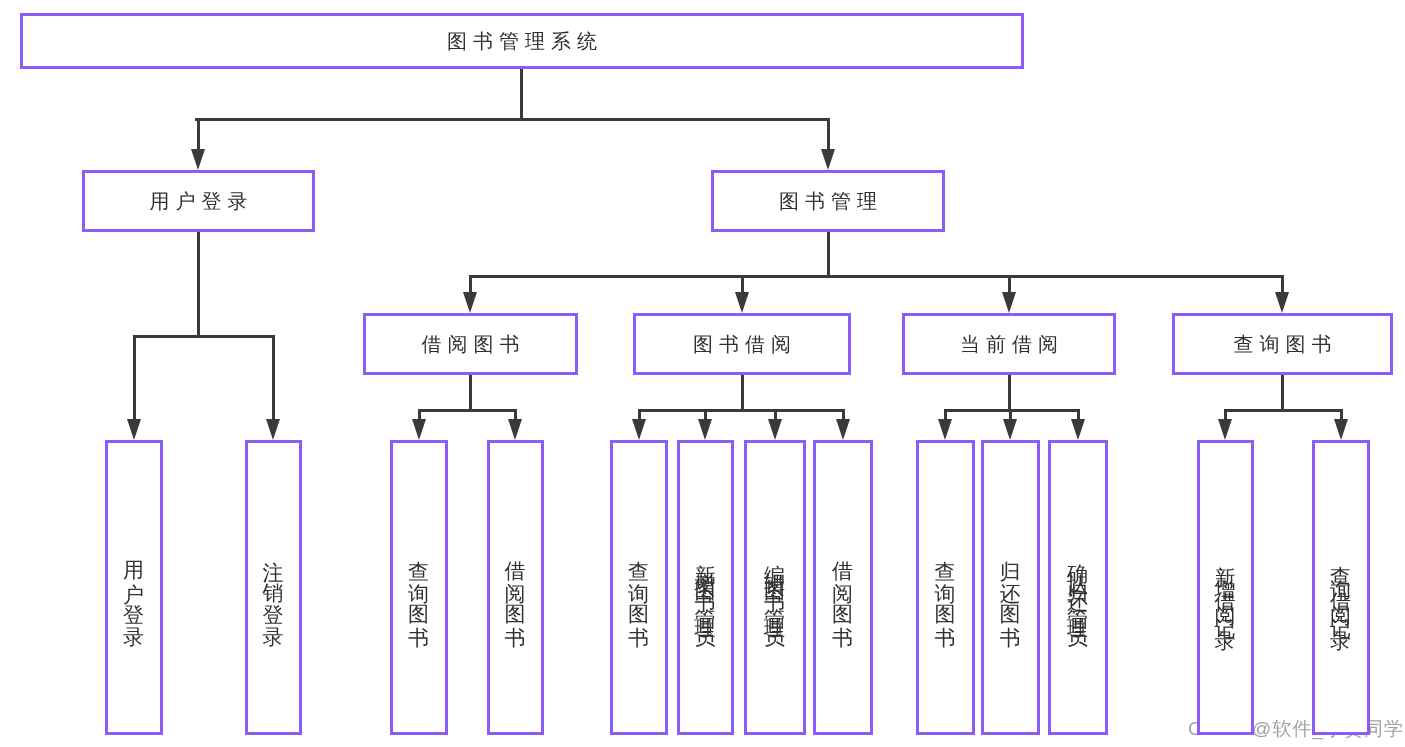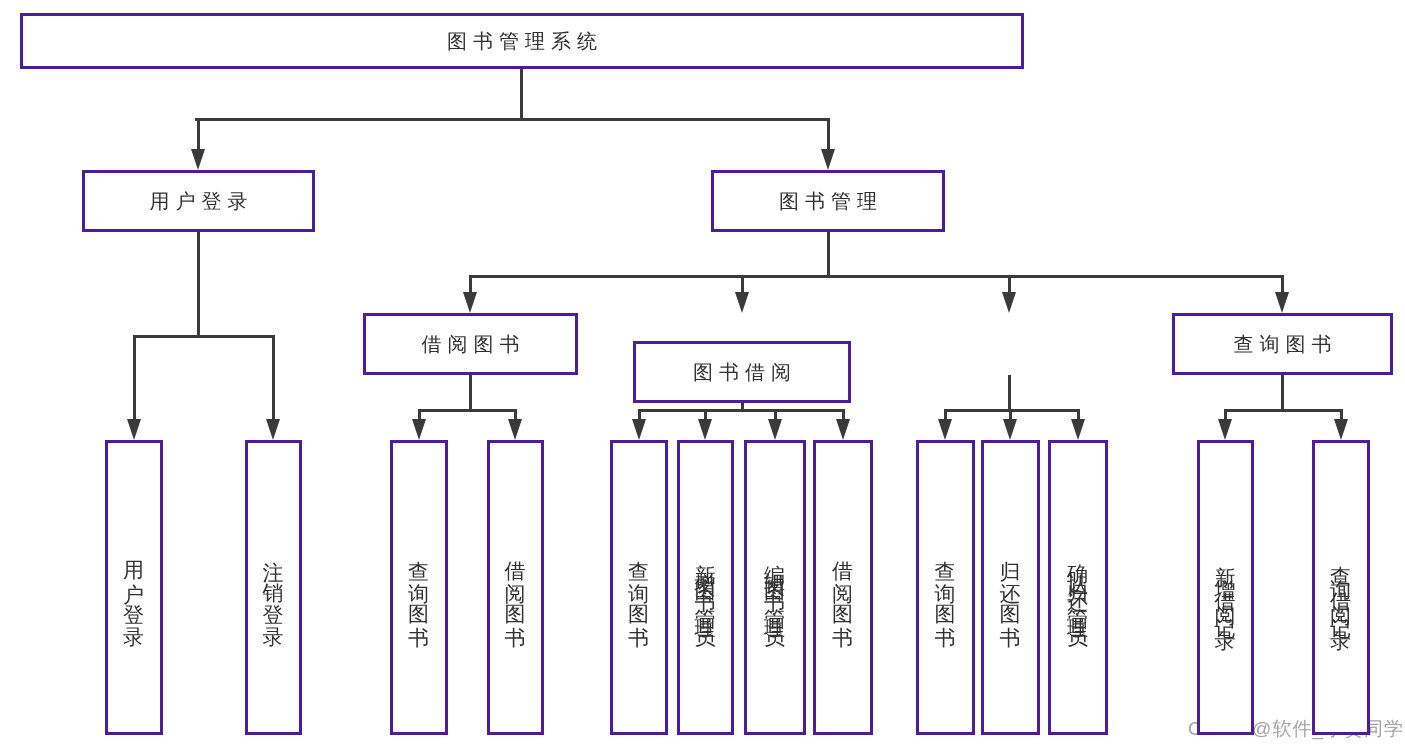--- a/index.html
+++ b/index.html
@@ -11,21 +11,21 @@
     position: relative;
     width: 1405px;
     height: 747px;
     background: #ffffff;
     overflow: hidden;
     font-family: "Liberation Sans", sans-serif;
   }
   .node {
     position: absolute;
     background: #ffffff;
-    border: 3px solid #4c1d95;
+    border: 3px solid #8b5cf6;
     box-sizing: border-box;
     display: flex;
     align-items: center;
     justify-content: center;
   }
   .node-label {
     color: #303030;
     font-size: 20px;
     white-space: nowrap;
   }
@@ -134,22 +134,25 @@
     </div>
     <div class="node node-h" style="left: 82px; top: 170px; width: 233px; height: 62px;">
       <span class="node-label">用户登录</span>
     </div>
     <div class="node node-h" style="left: 711px; top: 170px; width: 234px; height: 62px;">
       <span class="node-label">图书管理</span>
     </div>
     <div class="node node-h" style="left: 363px; top: 313px; width: 215px; height: 62px;">
       <span class="node-label">借阅图书</span>
     </div>
-    <div class="node node-h" style="left: 633px; top: 313px; width: 218px; height: 62px; margin-top: 28px;">
+    <div class="node node-h" style="left: 633px; top: 313px; width: 218px; height: 62px;">
       <span class="node-label">图书借阅</span>
+    </div>
+    <div class="node node-h" style="left: 902px; top: 313px; width: 214px; height: 62px;">
+      <span class="node-label">当前借阅</span>
     </div>
     <div class="node node-h" style="left: 1172px; top: 313px; width: 221px; height: 62px;">
       <span class="node-label">查询图书</span>
     </div>
     <div class="node node-v sp-wide" style="left: 105px; top: 440px; width: 58px; height: 295px;">
       <span class="node-label">用户登录</span>
     </div>
     <div class="node node-v sp-wide" style="left: 245px; top: 440px; width: 57px; height: 295px;">
       <span class="node-label">注销登录</span>
     </div>

